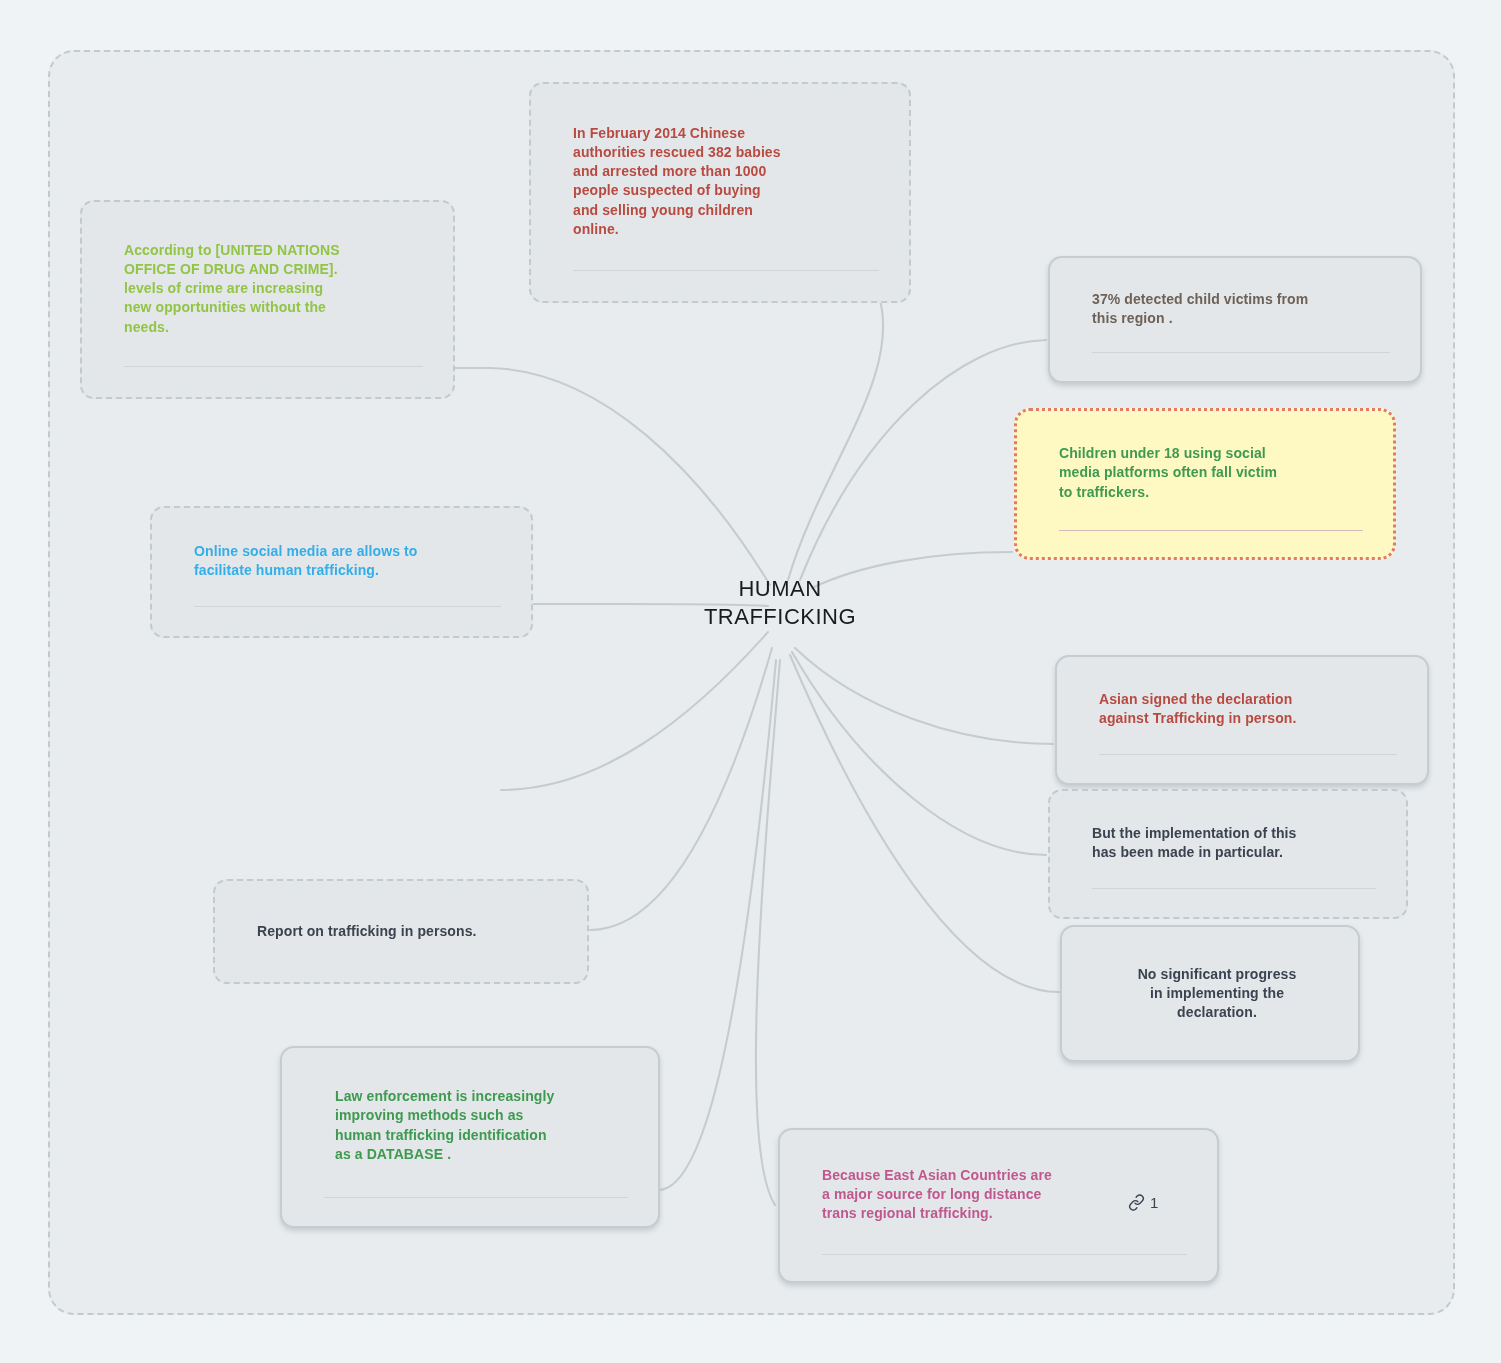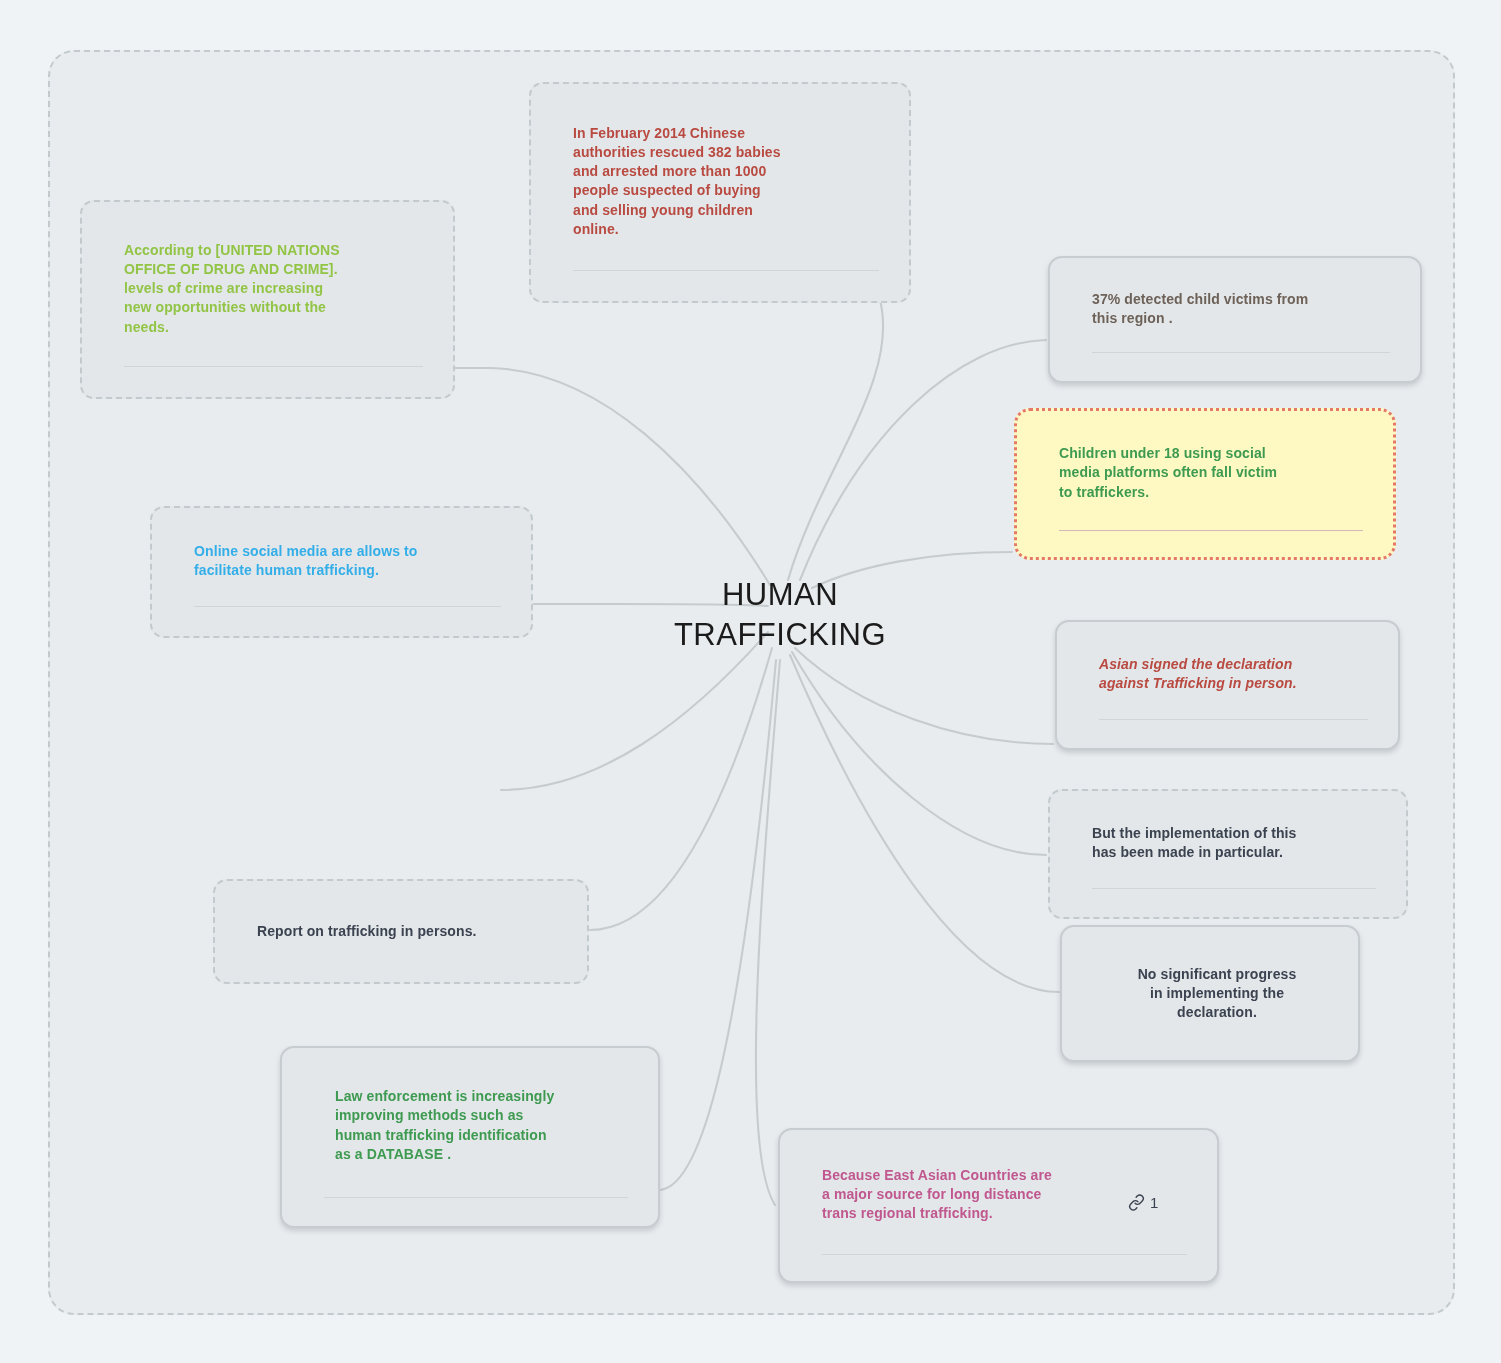--- a/index.html
+++ b/index.html
@@ -25,21 +25,21 @@
 
   
   .edges{position:absolute;left:0;top:0;width:1501px;height:1363px;pointer-events:none;}
 
   
   .central{
     position:absolute;
     left:660px;top:575px;
     width:240px;
     text-align:center;
-    font-size:31px;
+    font-size:22px;
     font-weight:400;
     letter-spacing:0.5px;
     line-height:1.28;
     color:#1b1b1b;
     white-space:pre-line;
   }
 
   
   .node{
     position:absolute;
@@ -189,21 +189,21 @@
         <svg width="17" height="17" viewBox="0 0 24 24" fill="none" stroke="#3b4250" stroke-width="2" stroke-linecap="round" stroke-linejoin="round">
           <path d="M10 13a5 5 0 0 0 7.07 0l3-3a5 5 0 0 0-7.07-7.07l-1.5 1.5"></path>
           <path d="M14 11a5 5 0 0 0-7.07 0l-3 3a5 5 0 0 0 7.07 7.07l1.5-1.5"></path>
         </svg>
       </span>
       <span>1</span>
     </div>
     <div class="rule" style="bottom:26px;"></div>
   </div>
 
-  <div class="node style-solid has-rule" style="left:1055px;top:620px;width:345px;height:130px;font-style:italic;">
+  <div class="node style-solid has-rule" style="left:1055px;top:655px;width:374px;height:130px;">
     <div class="txt" style="color:#b94a41;">Asian signed the declaration
 against Trafficking in person.</div>
     <div class="rule" style="bottom:28px;"></div>
   </div>
 
   <div class="node style-dashed has-rule" style="left:1048px;top:789px;width:360px;height:130px;">
     <div class="txt" style="color:#3b4250;">But the implementation of this
 has been made in particular.</div>
     <div class="rule" style="bottom:28px;"></div>
   </div>

